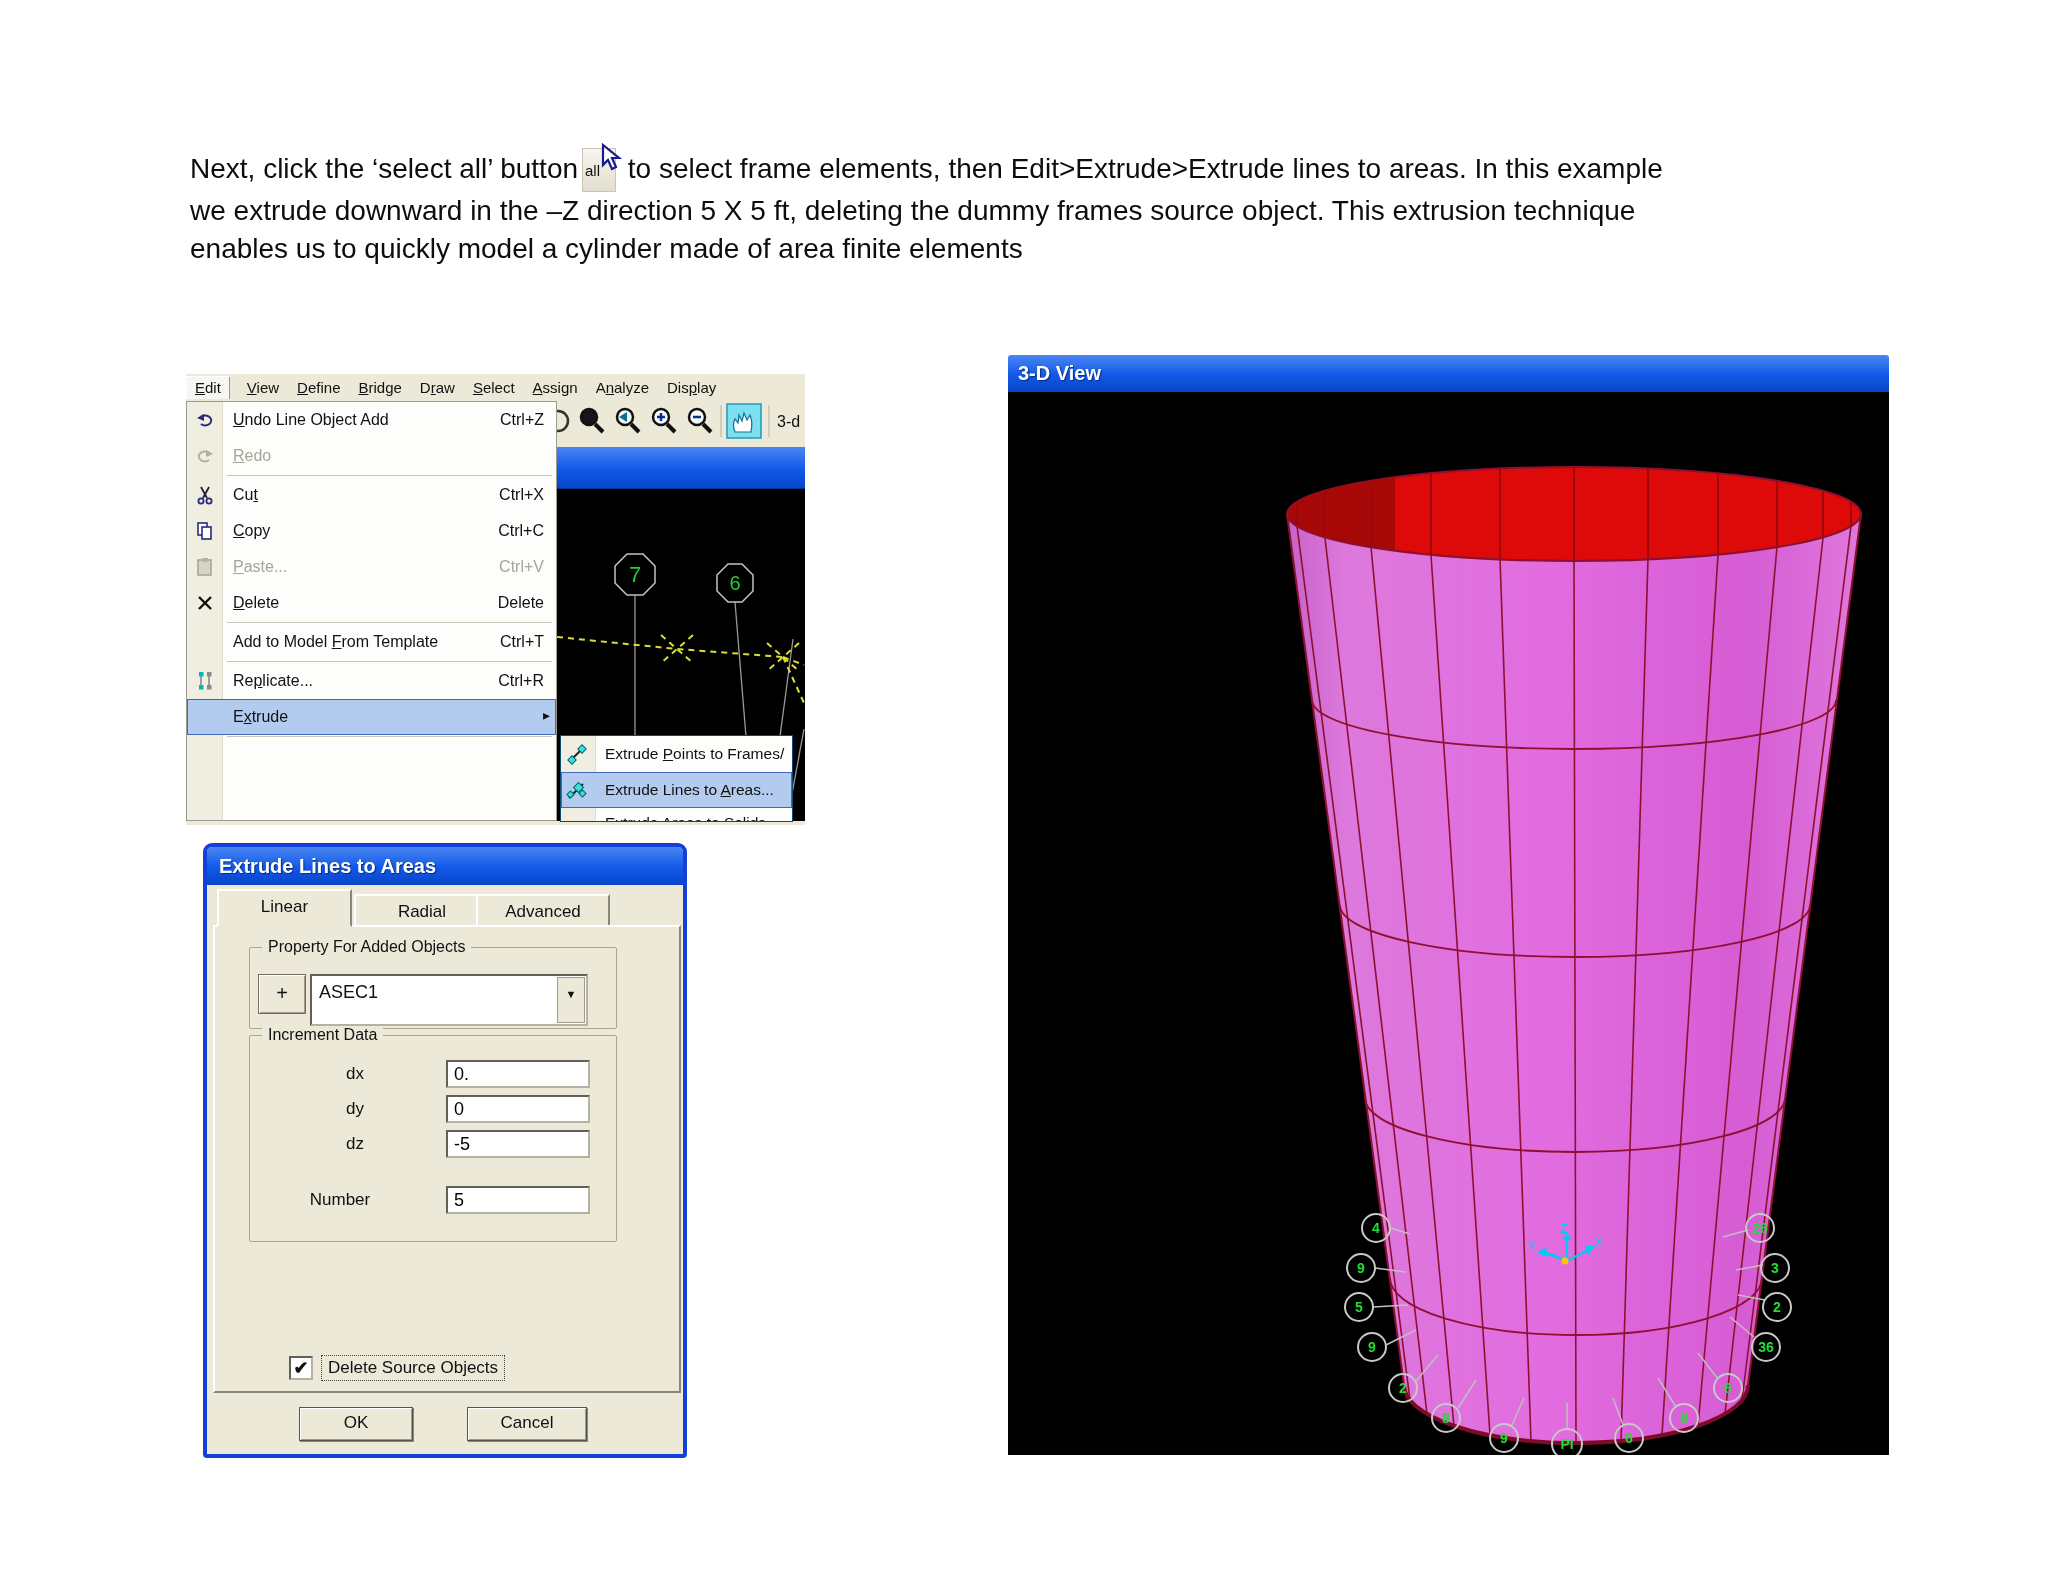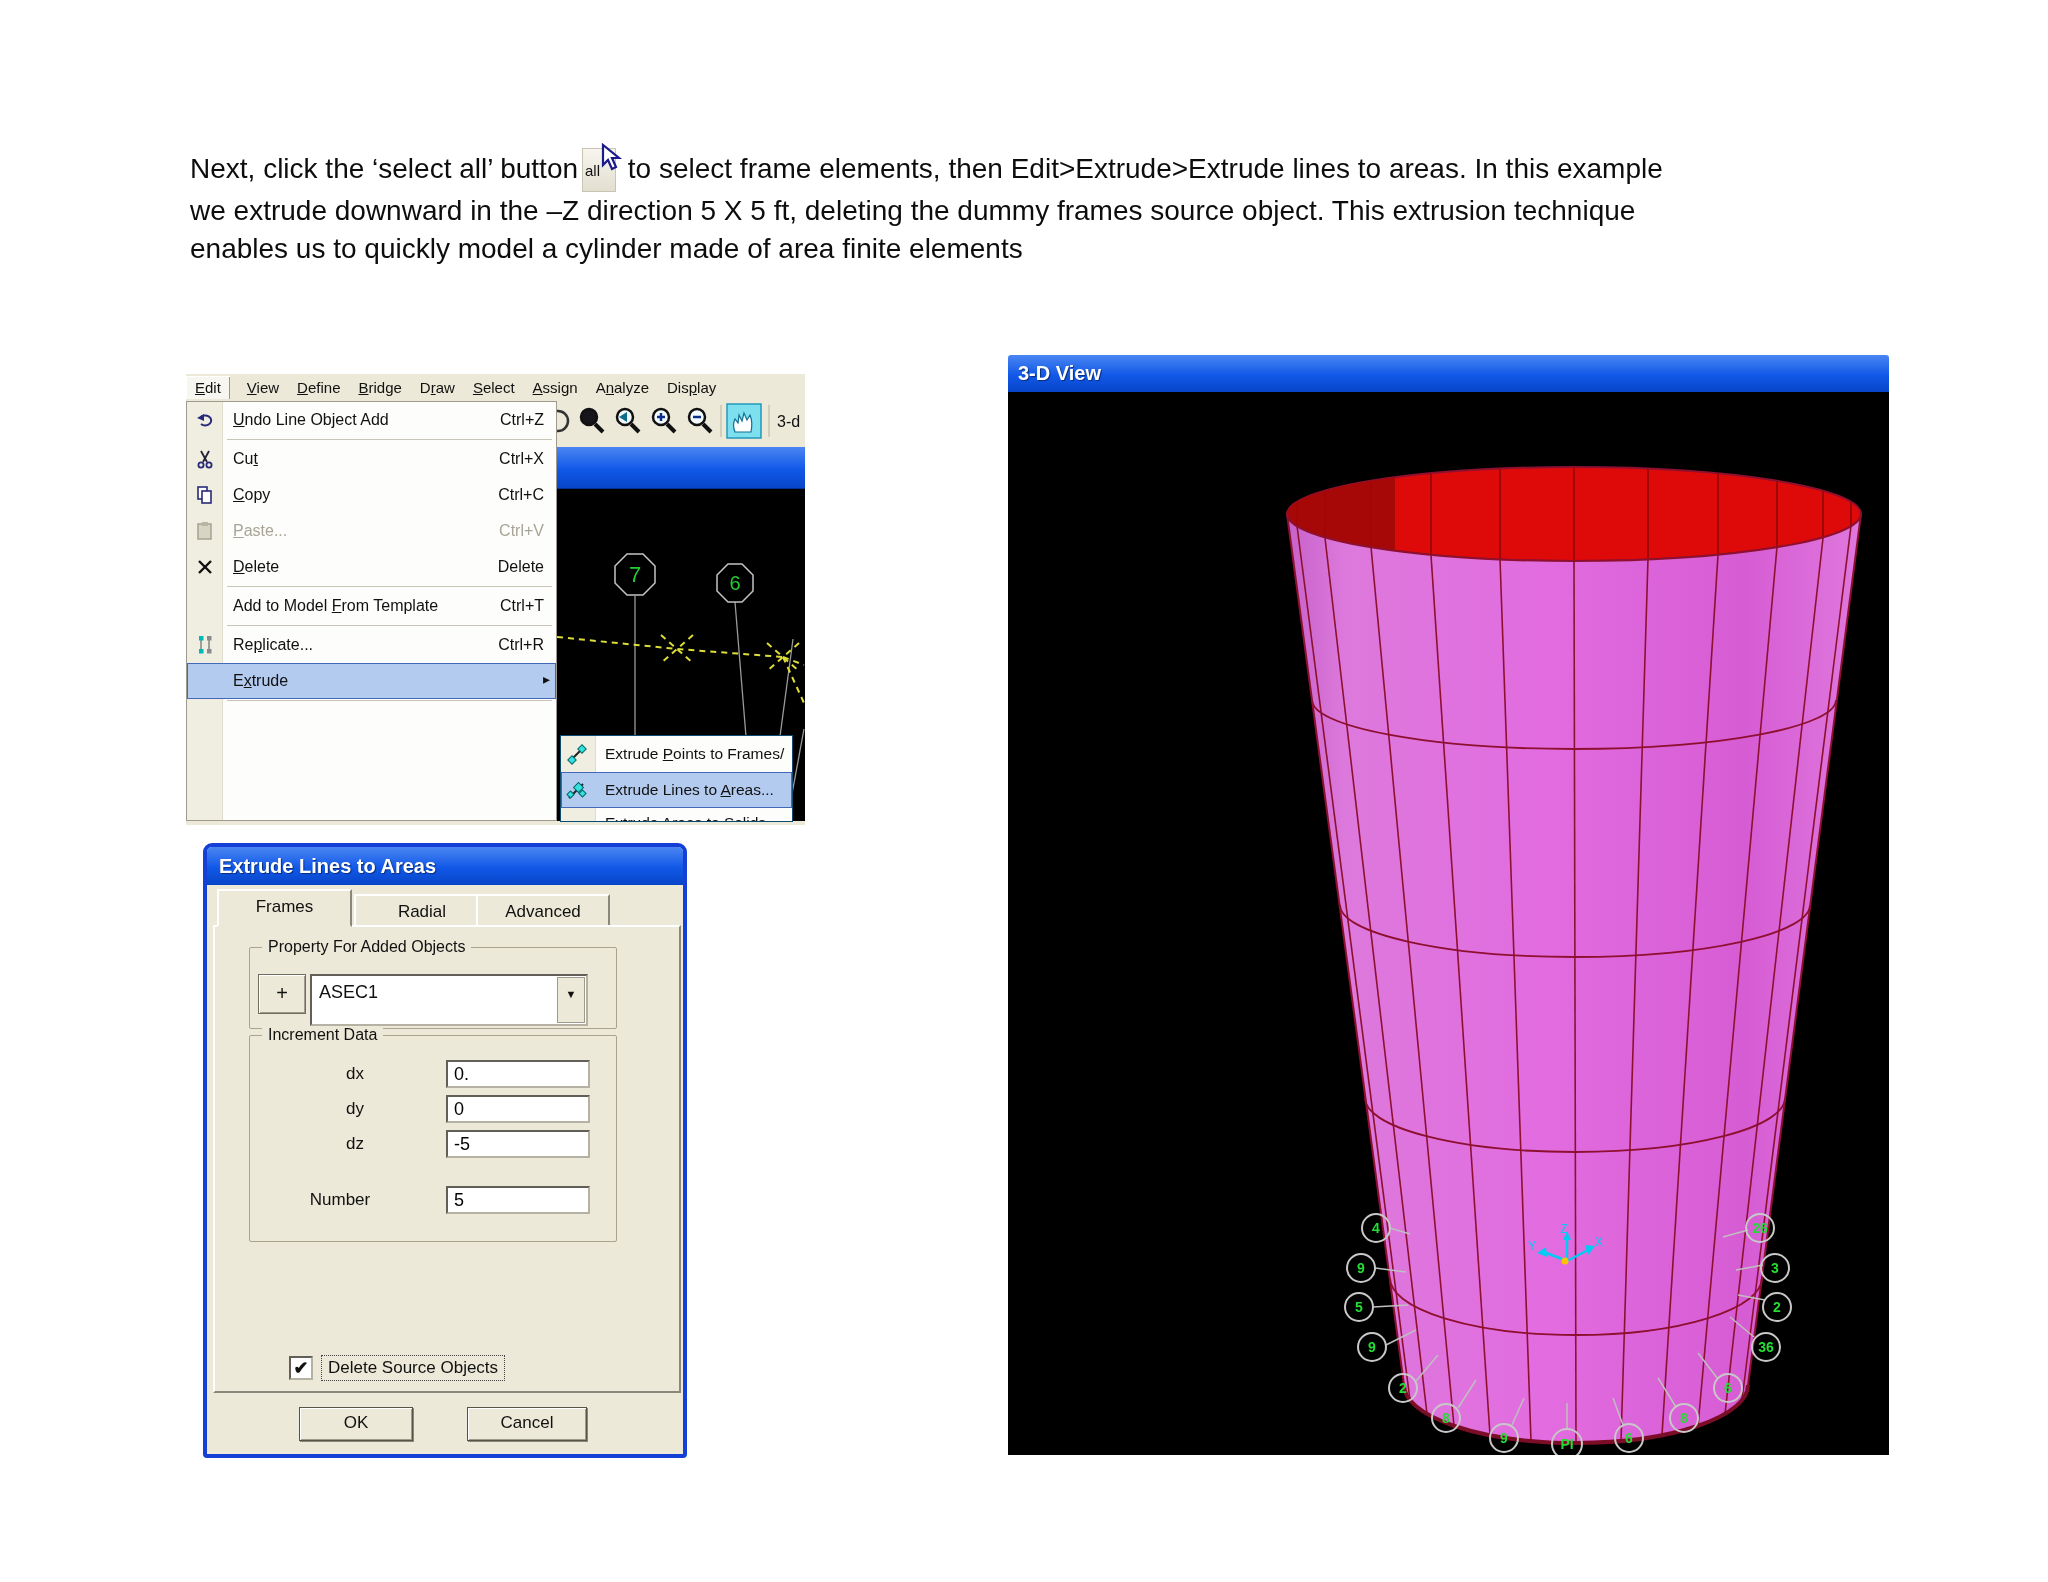--- a/index.html
+++ b/index.html
@@ -180,20 +180,30 @@
     <div class="mrow">
       <span class="mico">
           <svg width="20" height="20" viewBox="0 0 20 20">
             <path d="M5,8 a6,5 0 1 1 1,6" fill="none" stroke="#2a2a7a" stroke-width="2"></path>
             <polygon points="2,8 9,4 9,11" fill="#2a2a7a"></polygon>
           </svg>
         </span>
       <span class="mlabel"><u>U</u>ndo Line Object Add</span>
       <span class="msc">Ctrl+Z</span>
     </div>
+    <div class="mrow disabled">
+      <span class="mico">
+          <svg width="20" height="20" viewBox="0 0 20 20">
+            <path d="M15,8 a6,5 0 1 0 -1,6" fill="none" stroke="#b3af9f" stroke-width="2"></path>
+            <polygon points="18,8 11,4 11,11" fill="#b3af9f"></polygon>
+          </svg>
+        </span>
+      <span class="mlabel"><u>R</u>edo</span>
+      <span class="msc"></span>
+    </div>
     <div class="msep"></div>
     <div class="mrow">
       <span class="mico">
           <svg width="20" height="20" viewBox="0 0 20 20">
             <line x1="6" y1="2" x2="12" y2="13" stroke="#223" stroke-width="1.8"></line>
             <line x1="14" y1="2" x2="8" y2="13" stroke="#223" stroke-width="1.8"></line>
             <circle cx="6" cy="16" r="2.6" fill="none" stroke="#2a2a7a" stroke-width="1.8"></circle>
             <circle cx="14" cy="16" r="2.6" fill="none" stroke="#2a2a7a" stroke-width="1.8"></circle>
           </svg>
         </span>
@@ -279,21 +289,21 @@
     <div class="srow sliver">
       <span>Extrude Areas to Solids...</span>
     </div>
   </div>
 </div>
 
 <div class="dialog">
   <div class="dlg-title">Extrude Lines to Areas</div>
 
   <div class="tabs">
-    <div class="tab active" style="left:0;width:135px;">Frames</div>
+    <div class="tab active" style="left:0;width:135px;">Linear</div>
     <div class="tab inactive" style="left:137px;width:136px;">Radial</div>
     <div class="tab inactive" style="left:259px;width:134px;">Advanced</div>
   </div>
 
   <div class="tabpanel">
 
     <div class="group" style="left:34px;top:20px;width:366px;height:80px;">
       <span class="legend">Property For Added Objects</span>
       <div class="plusbtn">+</div>
       <div class="combo">

